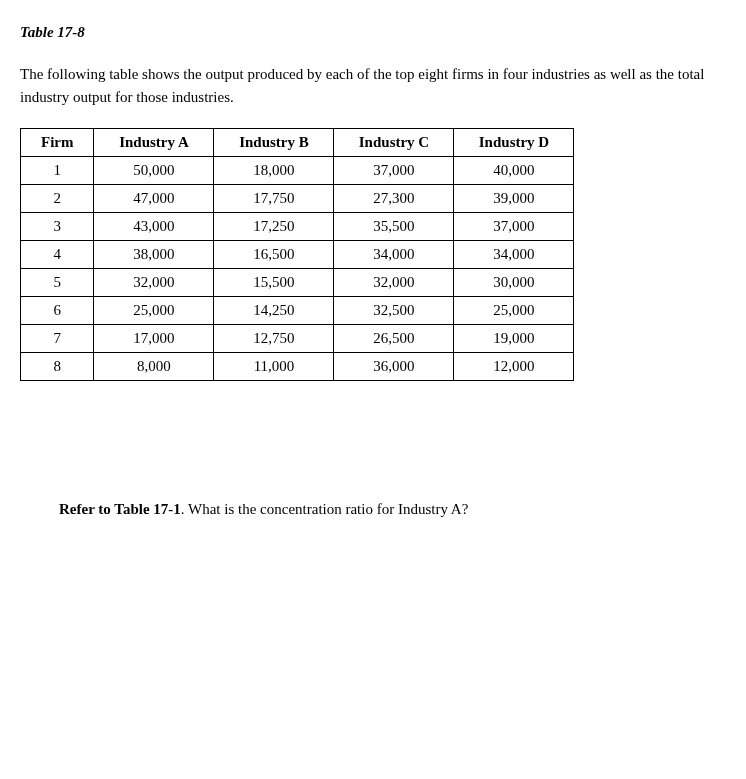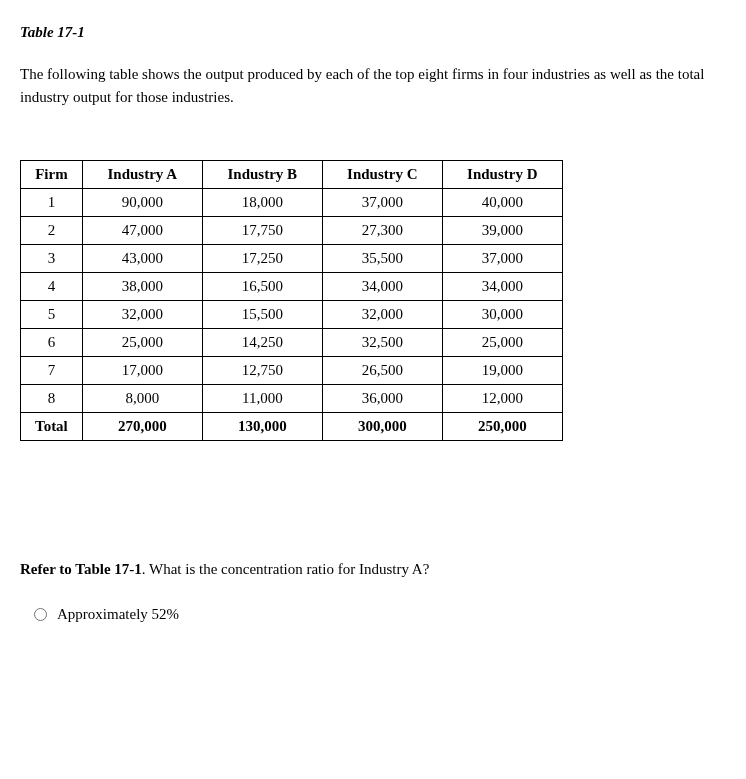--- a/index.html
+++ b/index.html
@@ -14,84 +14,85 @@
       background: #fff;
       padding: 24px 20px;
       width: 746px;
     }
     .title {
       font-weight: bold;
       font-style: italic;
       margin-bottom: 22px;
     }
     .description {
-      margin-bottom: 52px;
+      margin-bottom: 20px;
       line-height: 1.5;
     }
     table {
       border-collapse: collapse;
       margin-bottom: 120px;
     }
     table td, table th {
       border: 1px solid #000;
-      padding: 5px 14px;
+      padding: 5px 20px;
       text-align: center;
       font-weight: normal;
       min-width: 60px;
     }
     table th {
       font-weight: bold;
     }
     .col-firm { width: 60px; }
     .col-ind { width: 120px; }
     .total-row td {
       font-weight: bold;
     }
     .question {
       margin-bottom: 28px;
     }
     .question .bold {
       font-weight: bold;
+      margin-left: 39px;
     }
     .options {
       list-style: none;
       padding-left: 14px;
     }
     .options li {
       margin-bottom: 18px;
       display: flex;
       align-items: center;
     }
     .options input[type="radio"] {
       margin-right: 10px;
       width: 13px;
       height: 13px;
     }
   </style>
 </head>
 <body>
 
-<div class="title">Table 17-1</div>
+<div class="title">Table 17-8</div>
 
 <div class="description">The following table shows the output produced by each of the top eight firms in four industries as well as the total industry output for those industries.</div>
 
 <table>
   <thead>
     <tr>
       <th class="col-firm">Firm</th>
       <th class="col-ind">Industry A</th>
       <th class="col-ind">Industry B</th>
       <th class="col-ind">Industry C</th>
       <th class="col-ind">Industry D</th>
     </tr>
   </thead>
   <tbody>
     <tr>
       <td>1</td>
-      <td>90,000</td>
+      <td>50,000</td>
       <td>18,000</td>
       <td>37,000</td>
       <td>40,000</td>
     </tr>
     <tr>
       <td>2</td>
       <td>47,000</td>
       <td>17,750</td>
       <td>27,300</td>
       <td>39,000</td>
@@ -131,32 +132,21 @@
       <td>26,500</td>
       <td>19,000</td>
     </tr>
     <tr>
       <td>8</td>
       <td>8,000</td>
       <td>11,000</td>
       <td>36,000</td>
       <td>12,000</td>
     </tr>
-    <tr class="total-row">
-      <td>Total</td>
-      <td>270,000</td>
-      <td>130,000</td>
-      <td>300,000</td>
-      <td>250,000</td>
-    </tr>
   </tbody>
 </table>
 
 <div class="question">
   <span class="bold">Refer to Table 17-1</span><span>. What is the concentration ratio for Industry A?</span>
 </div>
 
 <ul class="options">
-  <li>
-    <input type="radio" name="answer" style="">
-    <span>Approximately 52%</span>
-  </li>
 </ul>
 
 </body></html>

